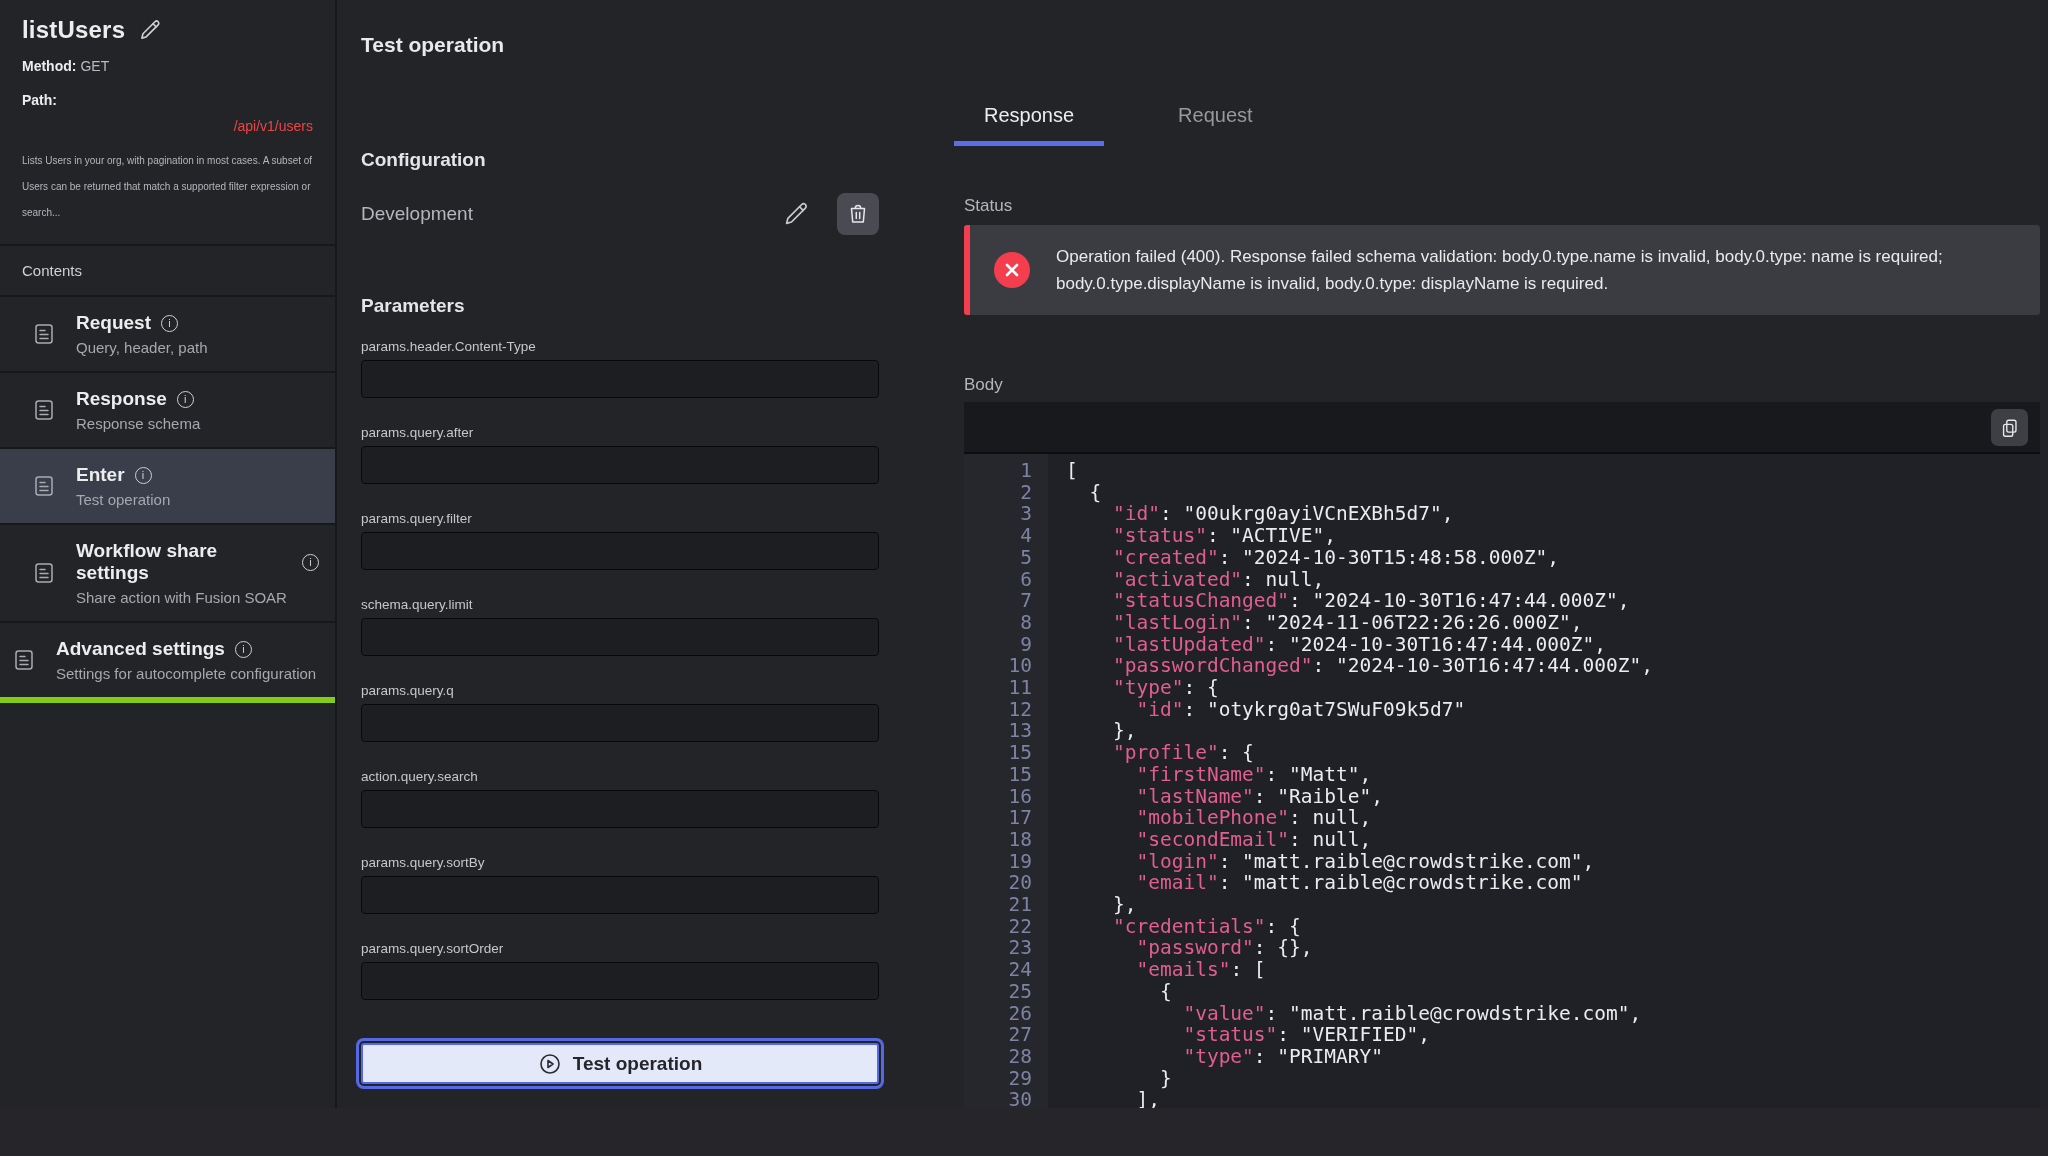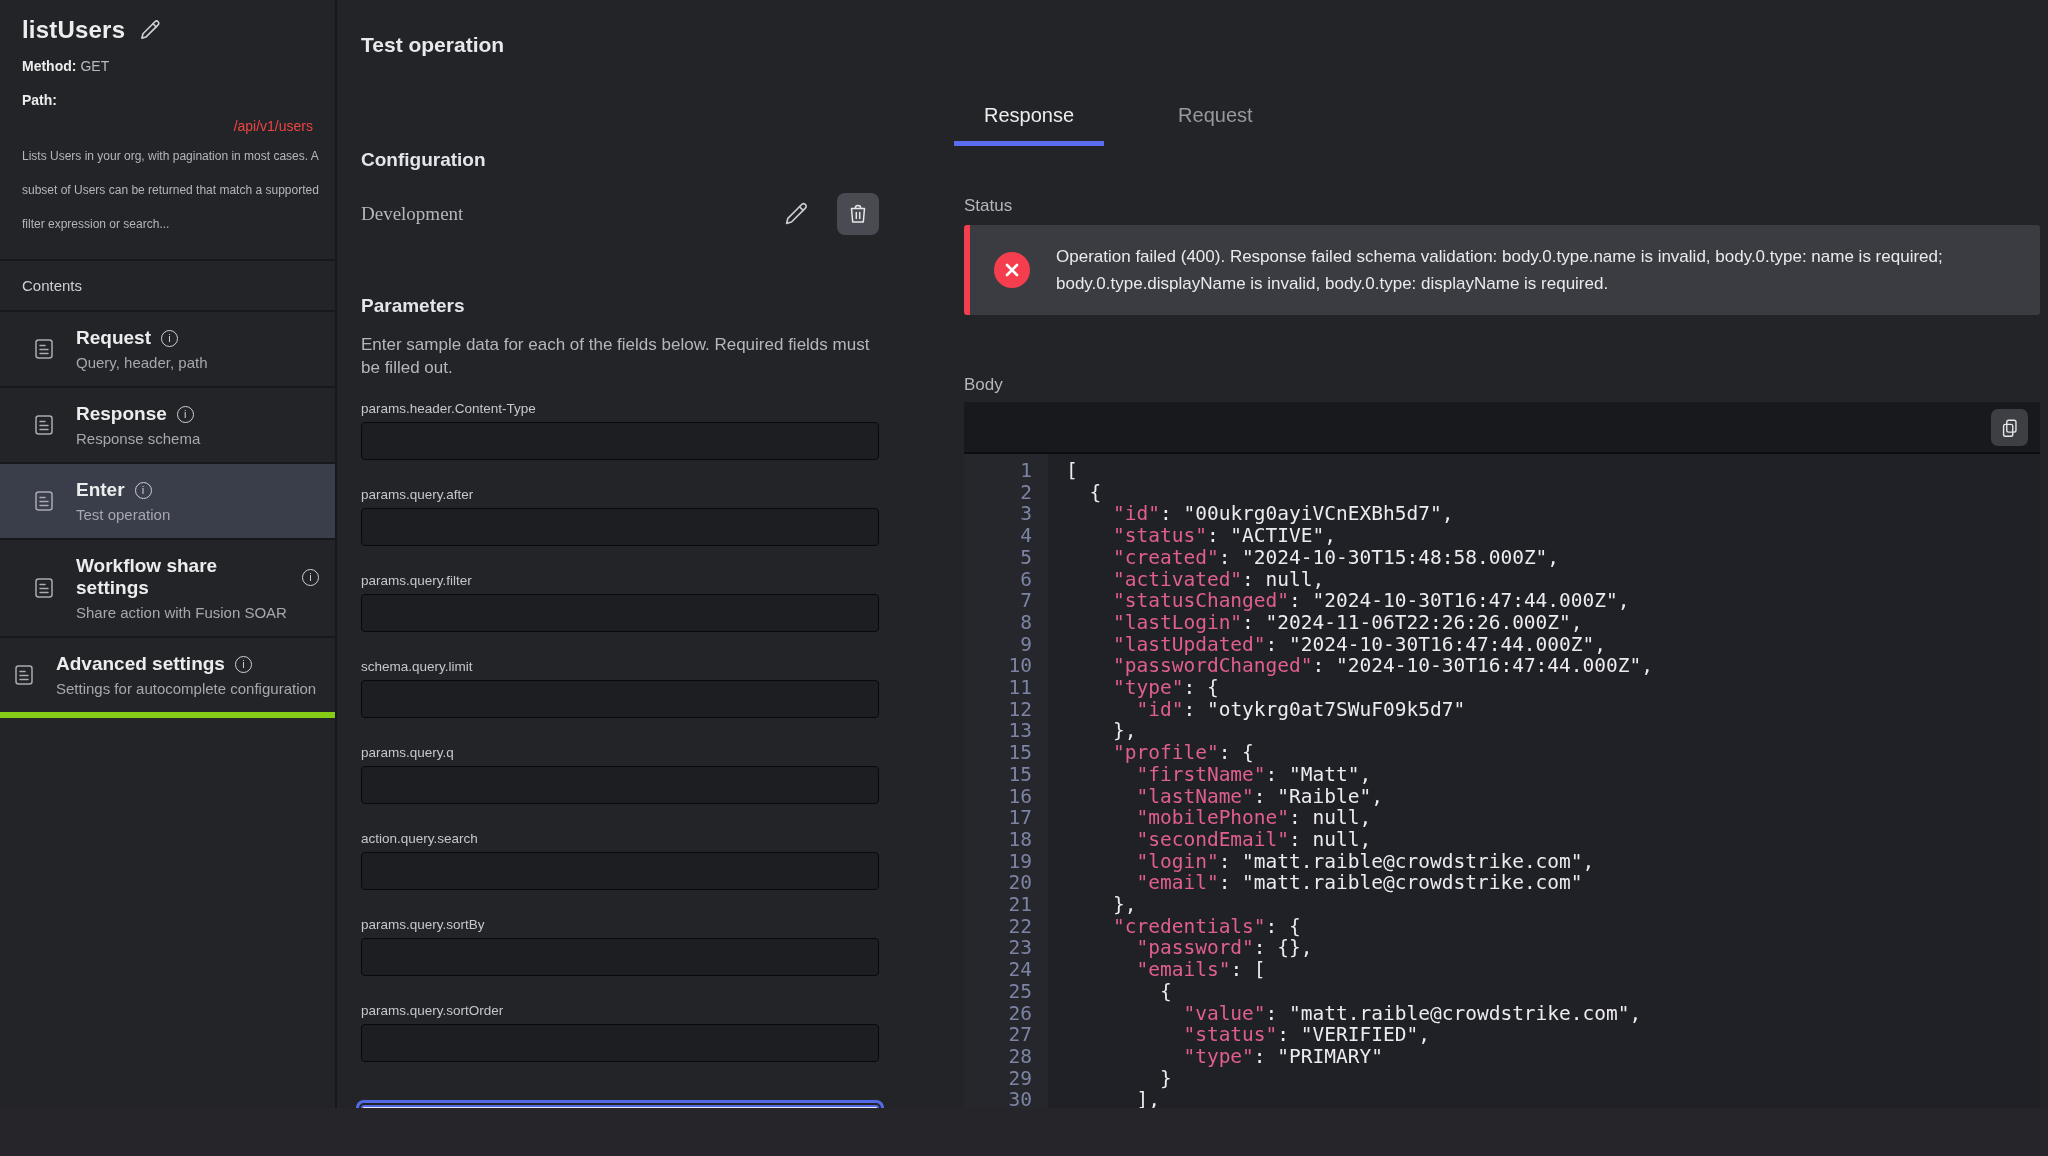--- a/index.html
+++ b/index.html
@@ -12,42 +12,42 @@
   
   .sidebar{width:337px;flex:none;background:#232428;border-right:2px solid #17181b;display:flex;flex-direction:column;overflow:hidden;}
   .sb-head{padding:16px 22px 0 22px;}
   .sb-title-row{display:flex;align-items:center;gap:12px;}
   .sb-title{font-size:24px;font-weight:700;color:#eceded;letter-spacing:.2px;}
   .icon-pencil{color:#cfd0d4;display:inline-flex;}
   .sb-kv{font-size:14px;margin-top:14px;color:#eceded;font-weight:700;}
   .sb-kv .v{color:#b9bbc0;font-weight:400;margin-left:4px;}
   .sb-path-label{font-size:14px;font-weight:700;margin-top:18px;color:#eceded;}
   .sb-path-value{font-size:14px;color:#ef4444;margin-top:10px;text-align:right;}
-  .sb-desc{font-size:12px;line-height:34px;color:#b4b6bb;margin-top:5px;width:300px;}
+  .sb-desc{font-size:10px;line-height:26px;color:#b4b6bb;margin-top:14px;width:300px;}
   .sb-sep{border-top:2px solid #17181b;margin-top:18px;}
   .sb-contents{padding:16px 22px;font-size:15px;color:#cfd0d4;}
   .nav-list{display:flex;flex-direction:column;}
   .nav-item{display:flex;align-items:center;gap:20px;padding:15px 16px 15px 32px;border-top:2px solid #17181b;cursor:pointer;}
   .nav-item.selected{background:#3a3d4a;}
   .nav-list .nav-item:last-child{border-bottom:6px solid #84cc16;padding-left:12px;}
   .doc-icon{color:#a9abb1;display:inline-flex;flex:none;}
   .nav-text{display:flex;flex-direction:column;}
   .nav-title-row{display:flex;align-items:center;gap:10px;}
   .nav-title{font-size:19px;font-weight:700;color:#eceded;}
   .nav-sub{font-size:15px;color:#a6a8ae;margin-top:5px;}
   .info-icon{width:17px;height:17px;border:1.5px solid #cfd0d4;border-radius:50%;color:#cfd0d4;
     font-size:11px;line-height:15px;text-align:center;font-style:normal;display:inline-block;flex:none;}
 
   
   .middle{width:591px;flex:none;padding:0 49px 0 24px;overflow:hidden;}
   .mid-title{font-size:21px;font-weight:600;color:#e8e9eb;margin-top:33px;}
   .section-heading{font-size:19px;font-weight:600;color:#e4e5e8;}
   .config-heading{margin-top:92px;}
   .config-row{display:flex;align-items:center;margin-top:22px;}
-  .config-value{font-size:19px;color:#b4b6bb;flex:1;font-family:Liberation Serif, serif;}
+  .config-value{font-size:19px;color:#b4b6bb;flex:1;}
   .edit-icon-btn{background:none;border:none;color:#c9cacf;padding:0;margin-right:26px;cursor:pointer;display:inline-flex;}
   .trash-btn{width:42px;height:42px;border:none;border-radius:8px;background:#4a4b52;color:#e6e7e9;
     display:inline-flex;align-items:center;justify-content:center;cursor:pointer;}
   .params-heading{margin-top:60px;}
   .params-desc{font-size:17px;line-height:23px;color:#b4b6bb;margin-top:12px;width:510px;}
   .fields{margin-top:22px;display:flex;flex-direction:column;}
   .field{margin-bottom:27px;}
   .field-label{font-size:13.5px;color:#c6c7cb;display:block;}
   .field-input{display:block;width:518px;height:38px;margin-top:6px;background:#1d1e21;
     border:1.5px solid #08090c;border-radius:4px;color:#e9eaec;font-size:16px;padding:0 10px;
@@ -216,21 +216,20 @@
           <svg width="24" height="24" viewBox="0 0 24 24" fill="none" stroke="currentColor" stroke-width="1.5" stroke-linecap="round" stroke-linejoin="round">
               <path d="M5.5 6.5h13l-1.2 13.5H6.7L5.5 6.5z"></path>
               <path d="M9.3 6.3a2.7 2.7 0 0 1 5.4 0"></path>
               <path d="M10.3 10.5v6"></path>
               <path d="M13.7 10.5v6"></path>
             </svg>
         </button>
       </div>
 
       <h2 class="section-heading params-heading">Parameters</h2>
-      <p class="params-desc">Enter sample data for each of the fields below. Required fields must be filled out.</p>
 
       <div class="fields" id="fields">
   <div class="field">
     <label class="field-label">params.header.Content-Type</label>
     <input class="field-input" type="text" placeholder="" style="">
   </div>
 
   <div class="field">
     <label class="field-label">params.query.after</label>
     <input class="field-input" type="text" placeholder="" style="">

